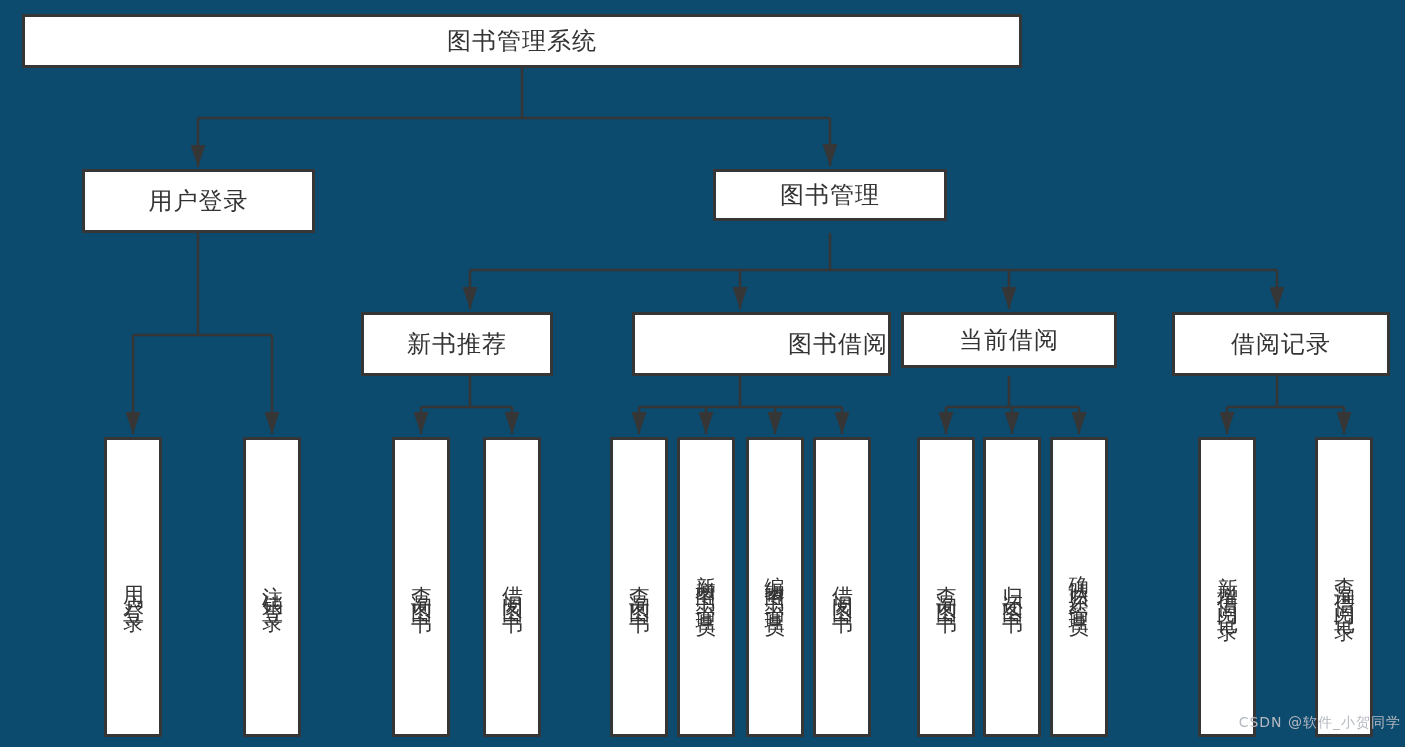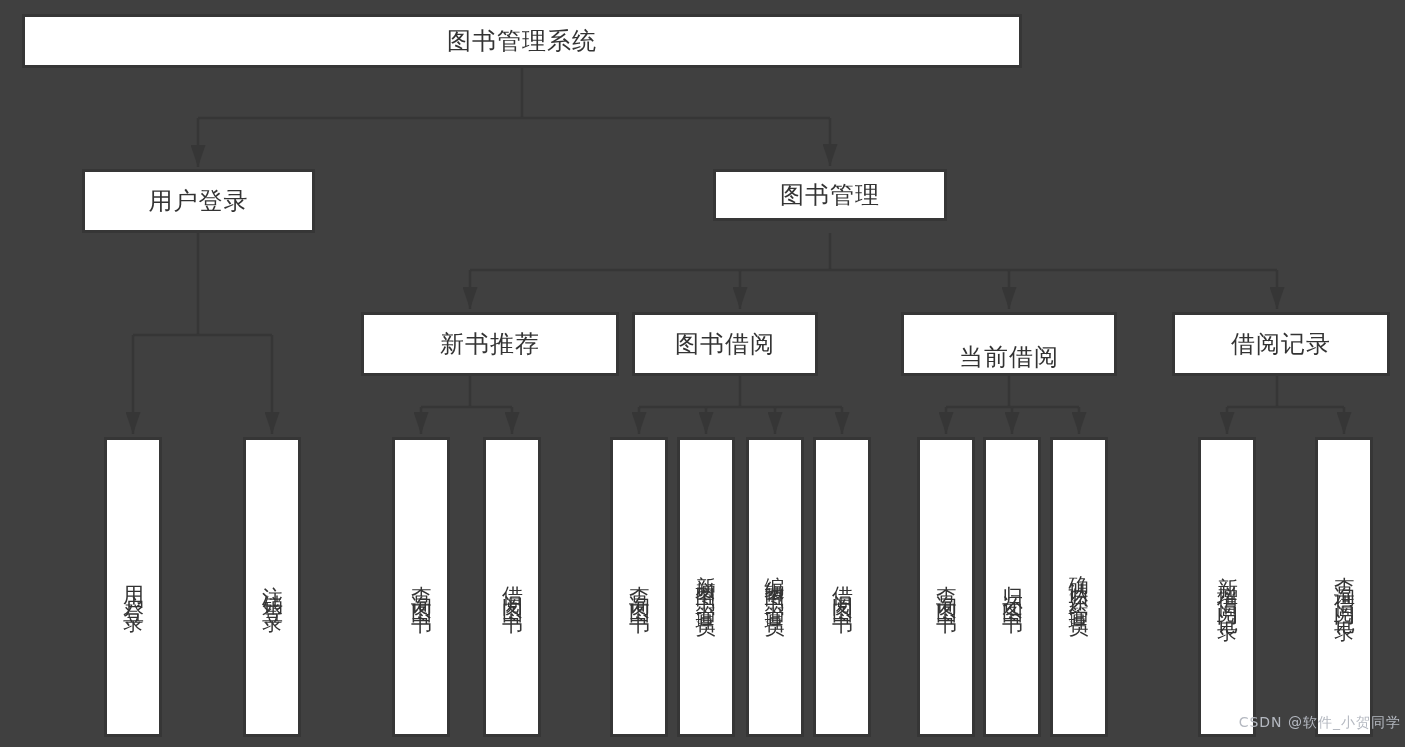--- a/index.html
+++ b/index.html
@@ -5,21 +5,21 @@
   html, body {
     margin: 0;
     padding: 0;
     background: #ffffff;
     font-family: "DejaVu Sans", "Liberation Sans", sans-serif;
   }
   #stage {
     position: relative;
     width: 1405px;
     height: 747px;
-    background: #404040;
+    background: #0c4a6e;
     overflow: hidden;
   }
   #connector-layer {
     position: absolute;
     left: 0;
     top: 0;
     width: 1405px;
     height: 747px;
     z-index: 1;
   }
@@ -34,23 +34,23 @@
     color: #333333;
     font-size: 24px;
     letter-spacing: 1px;
     z-index: 2;
     white-space: nowrap;
   }
   
   #node-root            { left: 22px;   top: 14px;  width: 1000px; height: 54px; }
   #node-user-login      { left: 82px;   top: 169px; width: 233px;  height: 64px; }
   #node-book-management { left: 713px;  top: 169px; width: 234px;  height: 52px; }
-  #node-new-book-recommendation { left: 361px;  top: 312px; width: 258px; height: 64px; }
-  #node-book-borrowing          { left: 632px;  top: 312px; width: 186px; height: 64px; }
-  #node-current-borrowing       { left: 901px;  top: 312px; width: 216px; height: 64px; align-items: flex-end; }
+  #node-new-book-recommendation { left: 361px;  top: 312px; width: 192px; height: 64px; }
+  #node-book-borrowing          { left: 632px;  top: 312px; width: 259px; height: 64px; justify-content: flex-end; }
+  #node-current-borrowing       { left: 901px;  top: 312px; width: 216px; height: 56px; }
   #node-borrowing-records       { left: 1172px; top: 312px; width: 218px; height: 64px; }
 
   
   .leaf {
     position: absolute;
     top: 437px;
     width: 58px;
     height: 300px;
     box-sizing: border-box;
     background: #ffffff;

